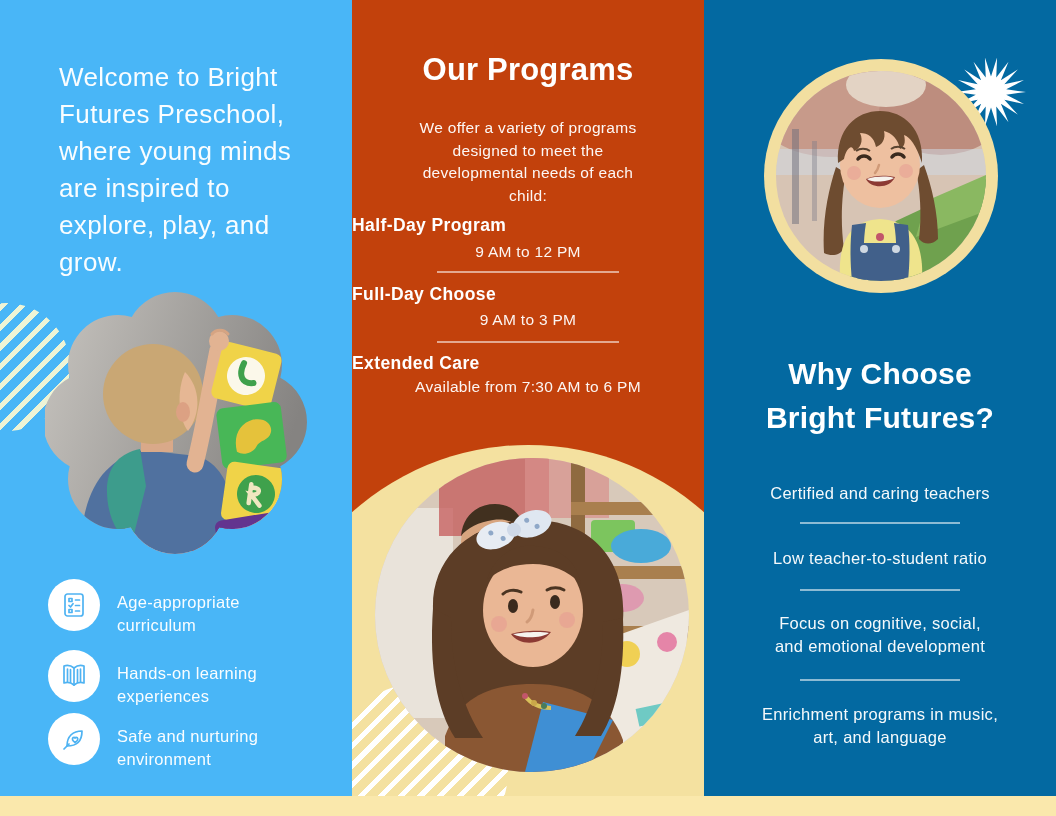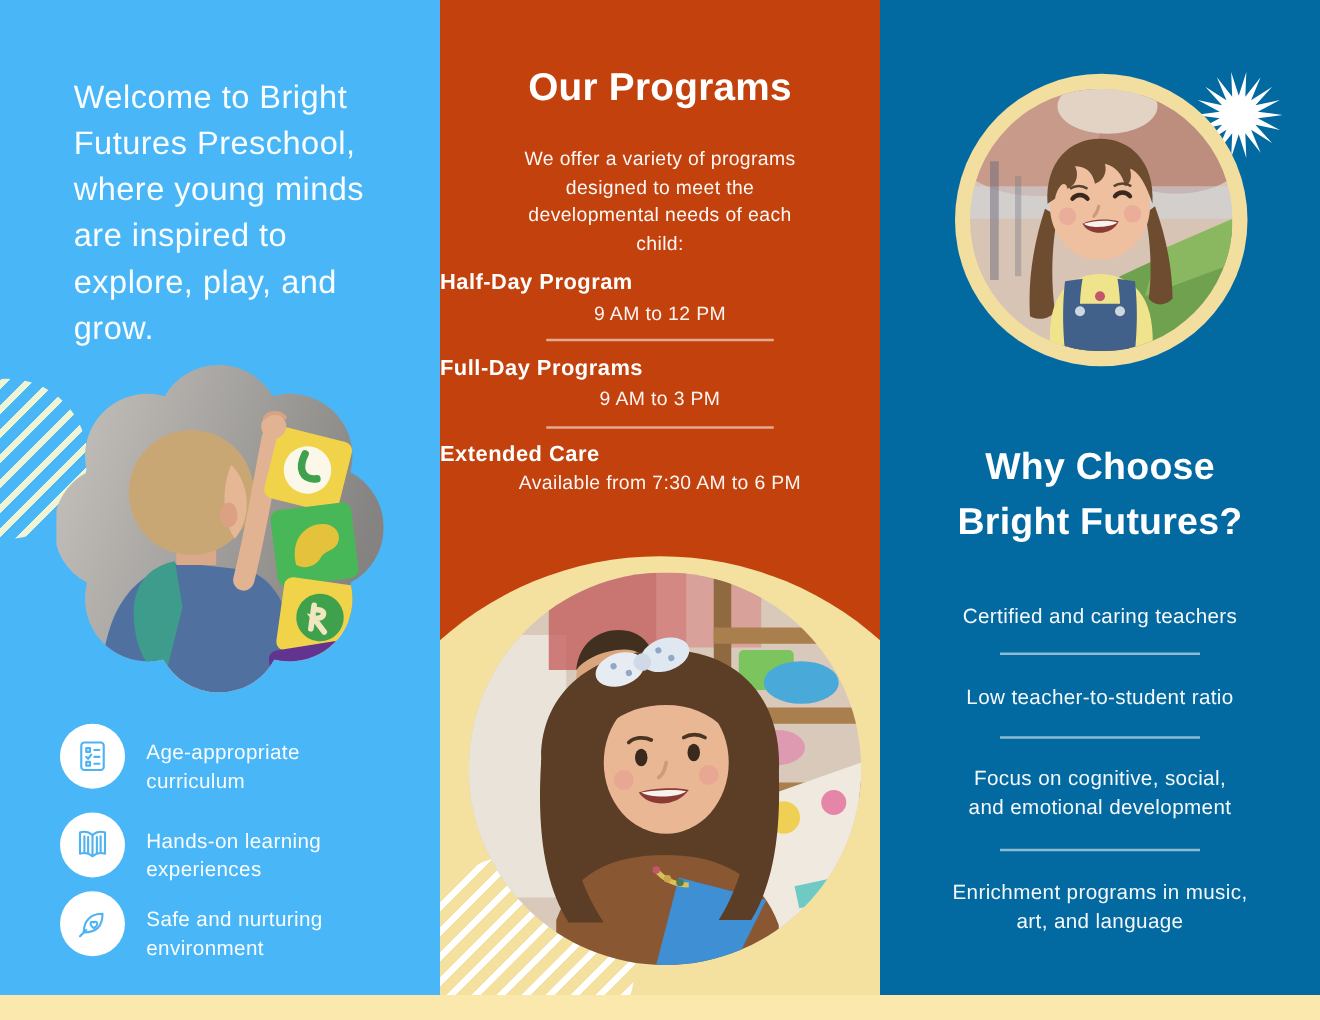--- a/index.html
+++ b/index.html
@@ -204,21 +204,21 @@
     <div class="m-title">Our Programs</div>
     <div class="m-intro">We offer a variety of programs
 designed to meet the
 developmental needs of each
 child:</div>
 
     <div class="program-name" style="top:215px">Half-Day Program</div>
     <div class="program-time" style="top:243px">9 AM to 12 PM</div>
     <div class="m-divider" style="top:271px"></div>
 
-    <div class="program-name" style="top:284px">Full-Day Programs</div>
+    <div class="program-name" style="top:284px">Full-Day Choose</div>
     <div class="program-time" style="top:311px">9 AM to 3 PM</div>
     <div class="m-divider" style="top:341px"></div>
 
     <div class="program-name" style="top:353px">Extended Care</div>
     <div class="program-time" style="top:378px">Available from 7:30 AM to 6 PM</div>
 
     <div class="big-circle"></div>
     <div class="stripe-circle-mid"></div>
 
     <div class="photo-circle-mid">

